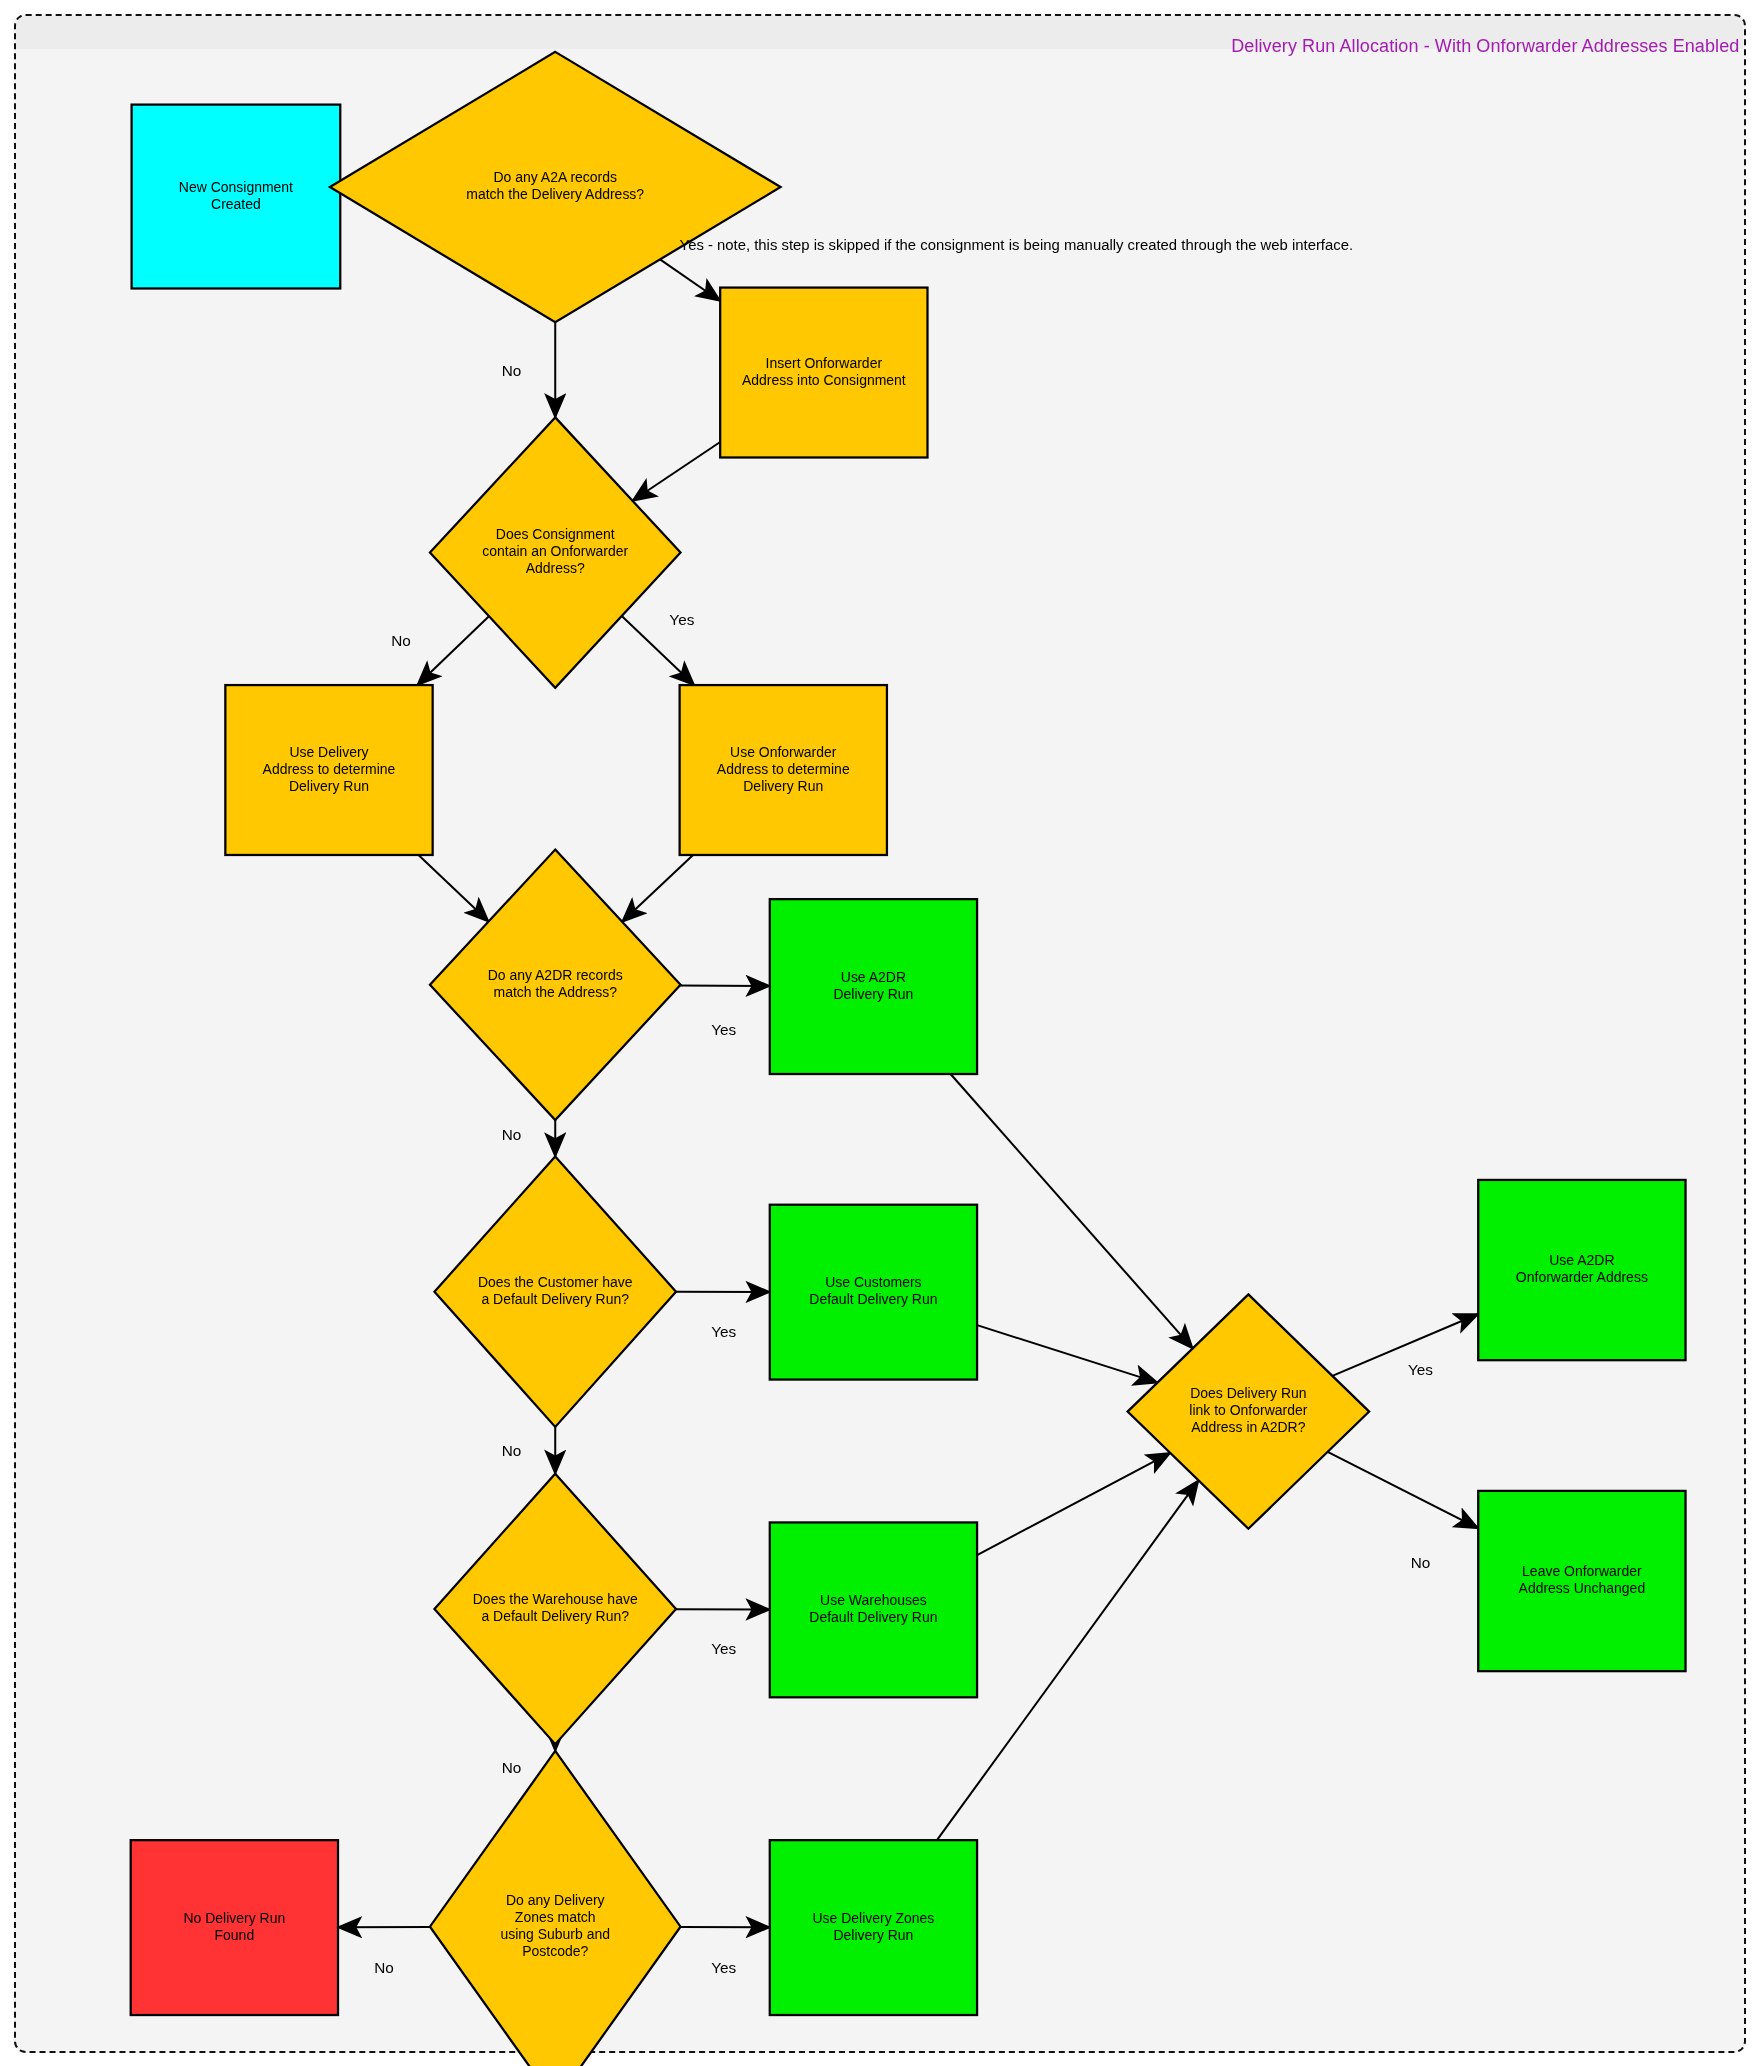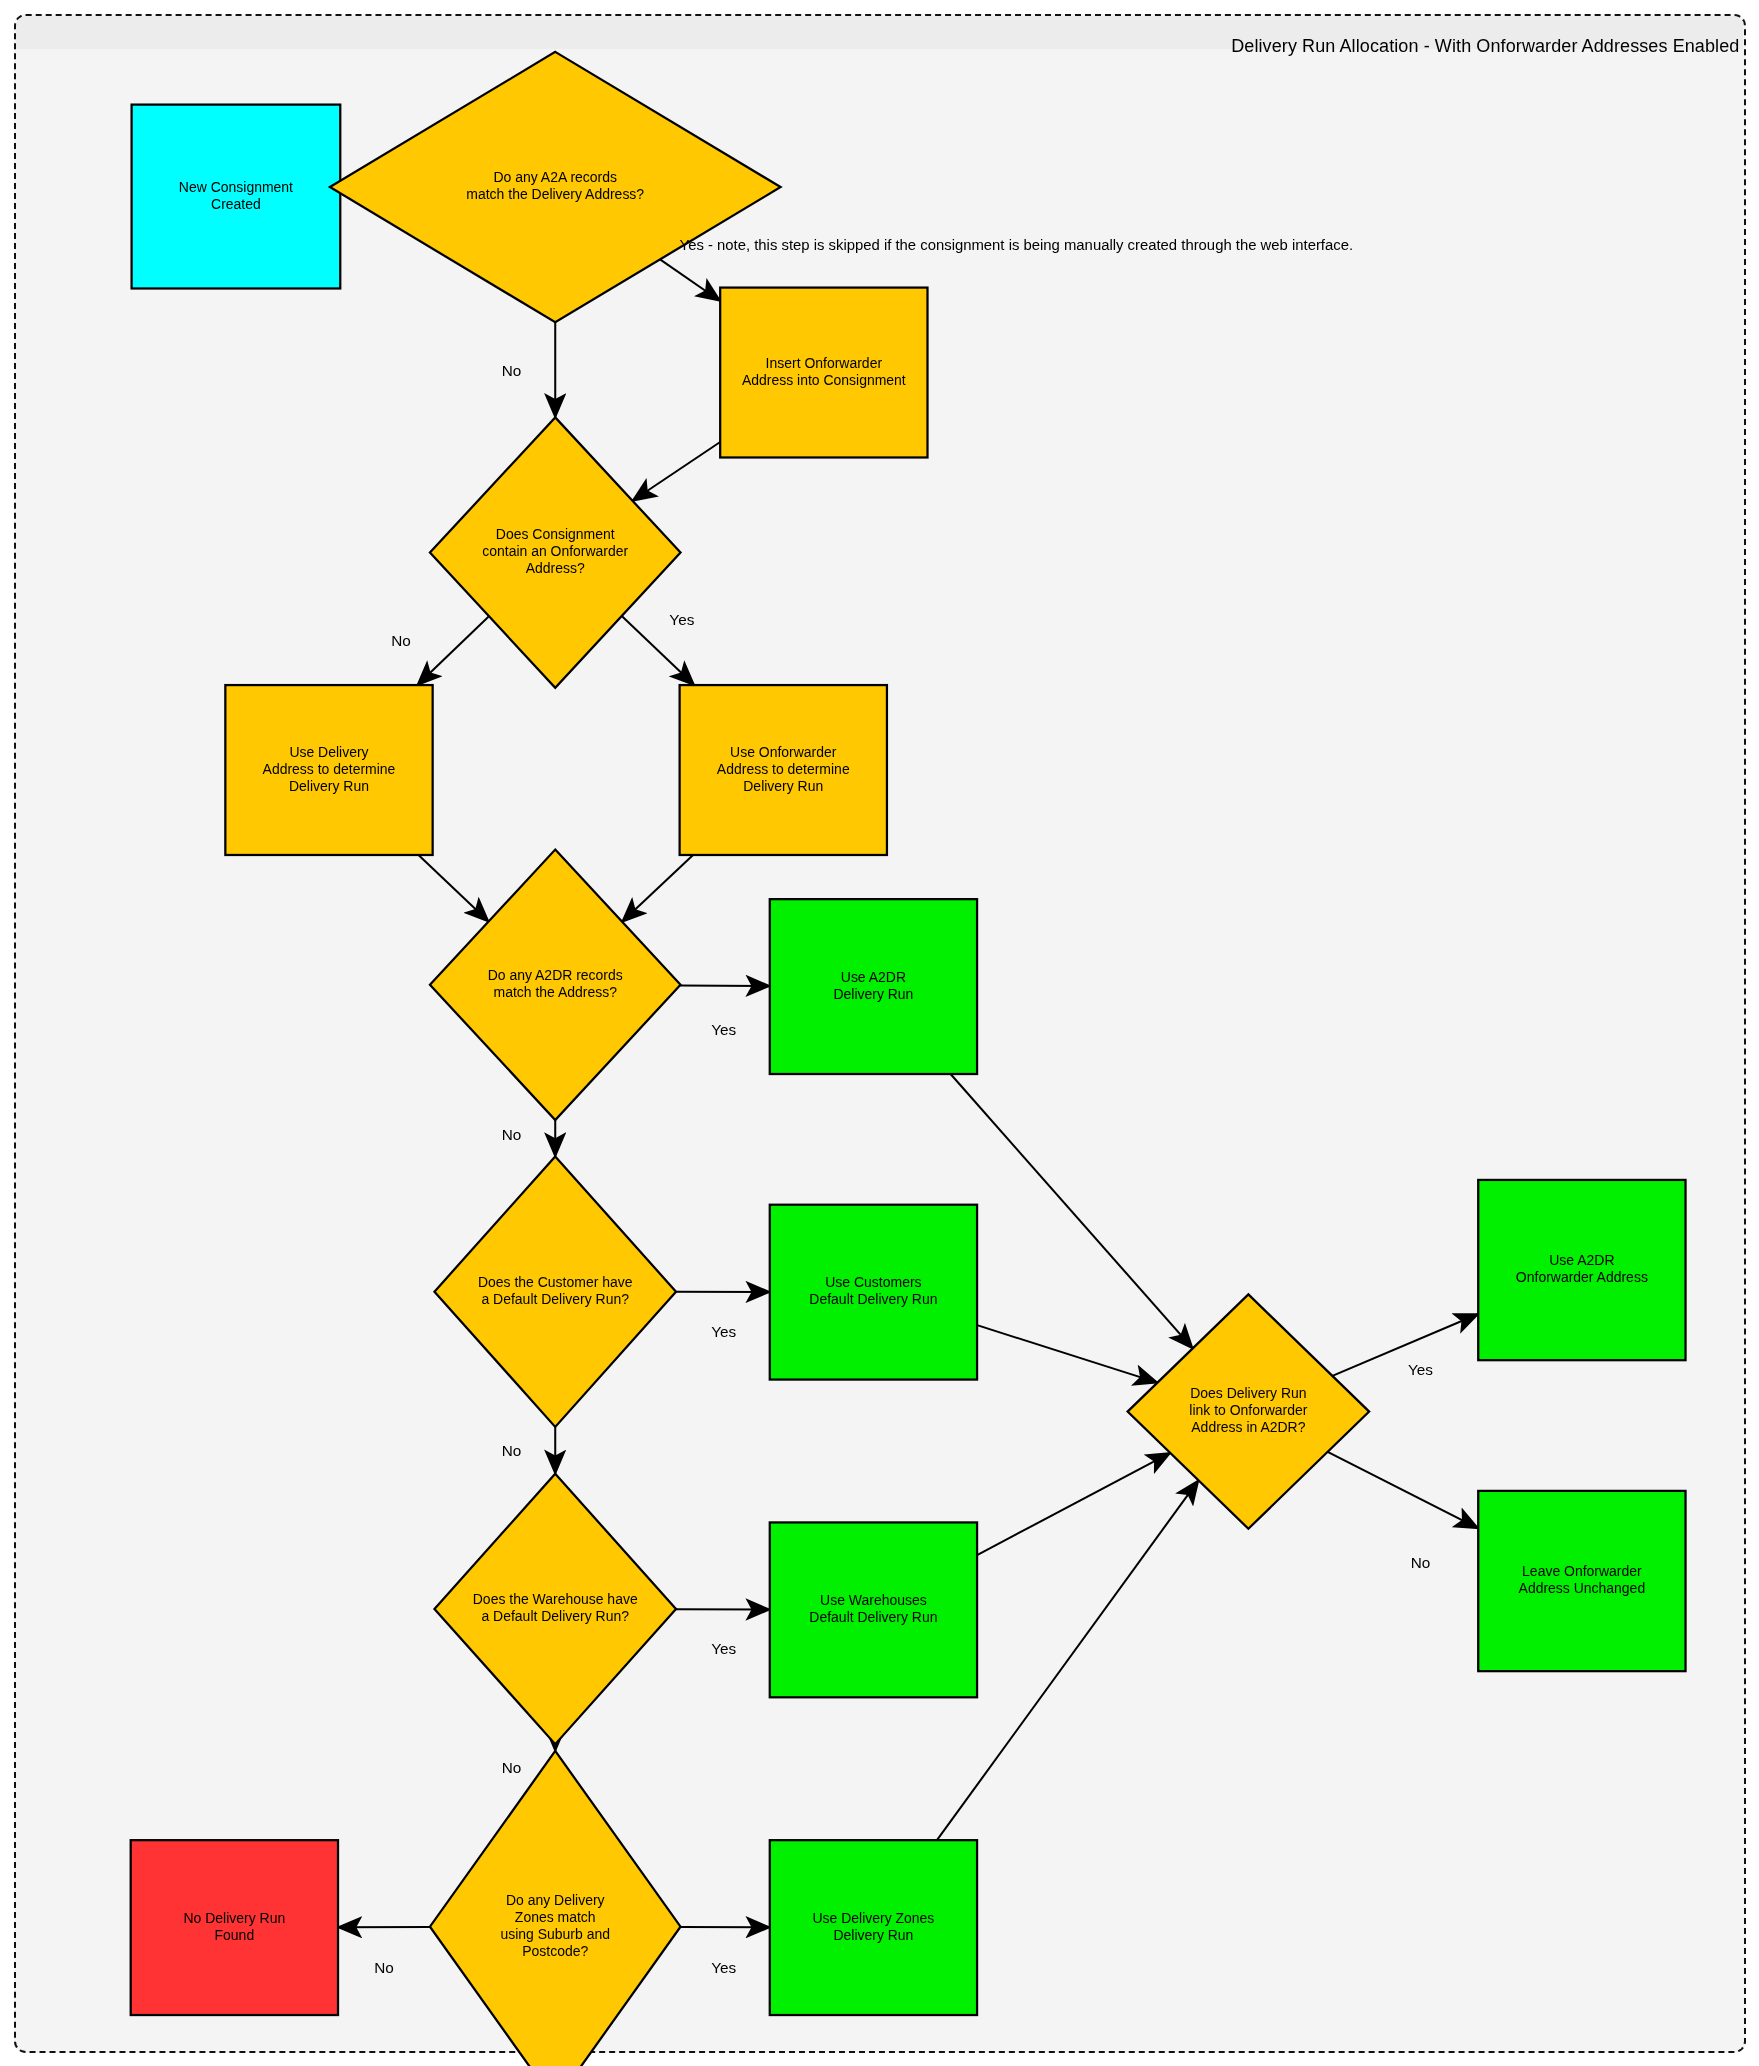--- a/index.html
+++ b/index.html
@@ -36,21 +36,21 @@
     border-top-left-radius: 10px;
     border-top-right-radius: 10px;
     box-sizing: border-box;
     display: flex;
     align-items: center;
     justify-content: flex-end;
     padding-right: 3.6px;
   }
   #title-text {
     font-size: 18px;
-    color: #000000;
+    color: #a21caf;
     letter-spacing: 0.1px;
     white-space: nowrap;
     font-family: "Liberation Sans", sans-serif;
     margin-top: 28px;
   }
   #flow-svg {
     position: absolute;
     left: 0;
     top: 0;
     width: 1759px;

